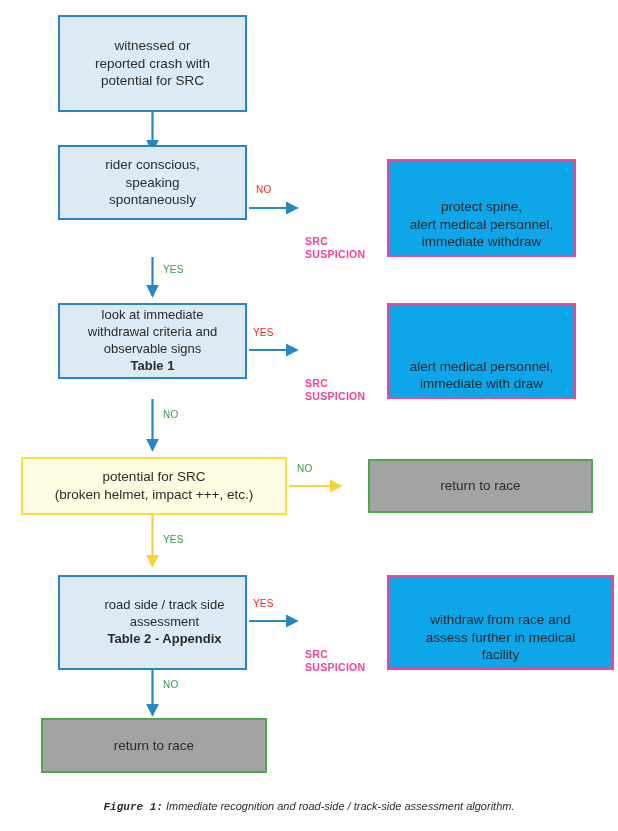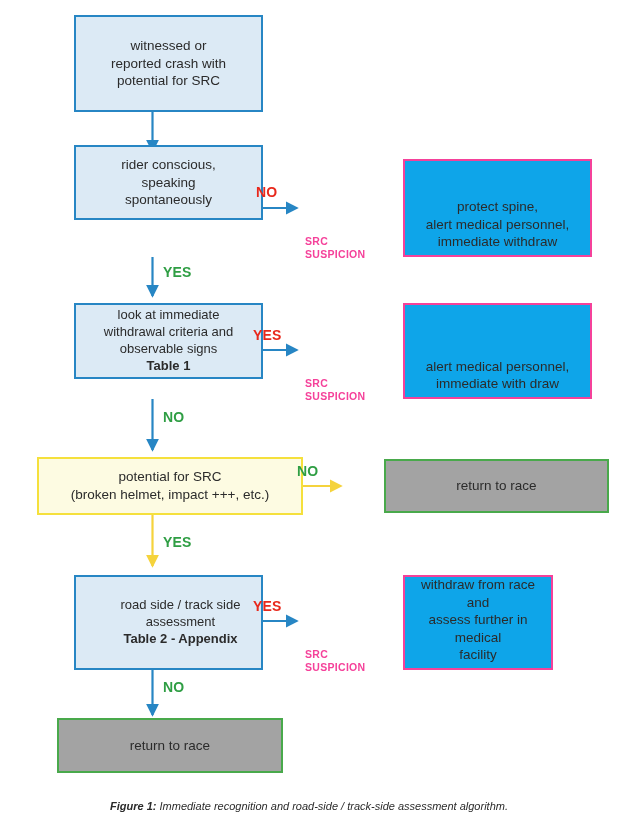--- a/index.html
+++ b/index.html
@@ -22,21 +22,20 @@
     position: absolute;
     box-sizing: border-box;
     display: flex;
     align-items: center;
     justify-content: center;
     text-align: center;
     line-height: 1.30;
     color: #2b2b2b;
     font-size: 13.5px;
     padding: 4px 8px;
-    margin-left: 16px;
   }
   .node .txt { display: block; width: 100%; }
   .node .b { font-weight: bold; }
 
   .n-blue {
     background: #dceaf5;
     border: 2.5px solid #2786c4;
   }
   .n-pink {
     background: #0ea5e9;
@@ -47,22 +46,22 @@
     background: #fdfbe2;
     border: 2.5px solid #f5e03c;
   }
   .n-green {
     background: #a3a3a3;
     border: 2.5px solid #49a94b;
   }
 
   .edge-label {
     position: absolute;
-    font-size: 14px;
-    font-weight: bold;
+    font-size: 10px;
+    font-weight: normal;
     letter-spacing: .2px;
     white-space: nowrap;
   }
   .lbl-no-red  { color: #e8291c; }
   .lbl-yes-red { color: #e8291c; }
   .lbl-green   { color: #2f9e44; }
 
   .src-susp {
     position: absolute;
     color: #f5419a;
@@ -86,21 +85,21 @@
   .caption {
     position: absolute;
     left: 0;
     top: 800px;
     width: 618px;
     text-align: center;
     font-size: 11px;
     font-style: italic;
     color: #2b2b2b;
   }
-  .caption .cap-lead { font-weight: bold; font-style: italic; }
+  .caption .cap-lead { font-weight: bold; font-style: italic; font-family: Liberation Mono, monospace; }
 </style>
 </head>
 <body>
 
 <div id="page">
 
   <svg class="wires" viewBox="0 0 618 831">
     <defs>
       <marker id="ah-blue" markerWidth="7" markerHeight="7" refX="5.2" refY="3" orient="auto">
         <path d="M0,0 L6,3 L0,6 z" fill="#2786c4"></path>
@@ -177,21 +176,21 @@
     </span>
   </div>
 
   <div class="node n-pink" style="left:387px; top:303px; width:189px; height:96px;">
     <span class="txt">
       <span>alert medical personnel,</span><br>
       <span>immediate with draw</span>
     </span>
   </div>
 
-  <div class="node n-pink" style="left:387px; top:575px; width:150px; height:95px;">
+  <div class="node n-pink" style="left:387px; top:575px; width:227px; height:95px;">
     <span class="txt">
       <span>withdraw from race and</span><br>
       <span>assess further in medical</span><br>
       <span>facility</span>
     </span>
   </div>
 
   <div class="node n-green" style="left:368px; top:459px; width:225px; height:54px;">
     <span class="txt">return to race</span>
   </div>

